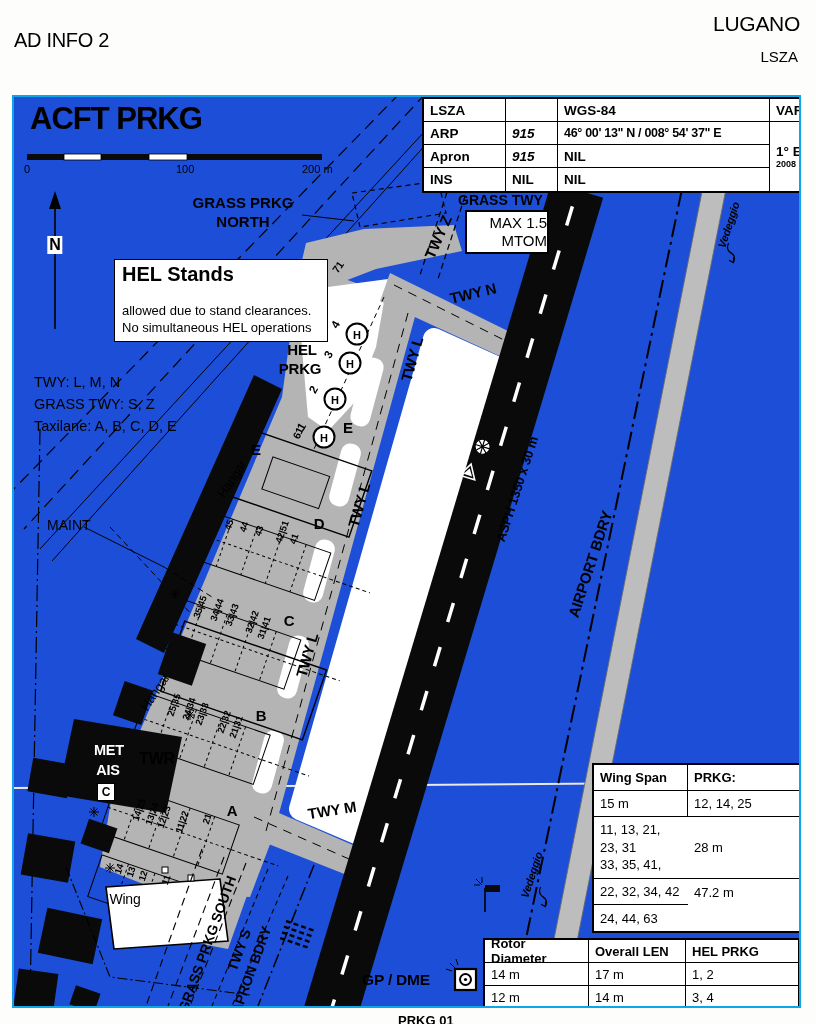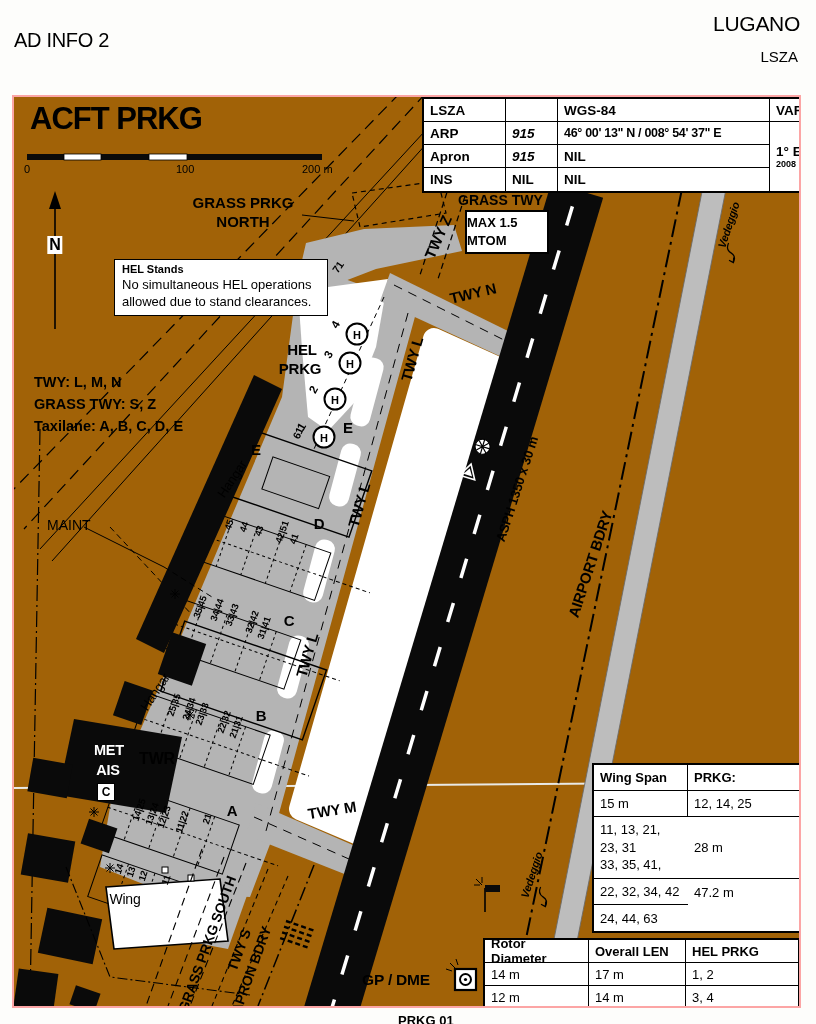--- a/index.html
+++ b/index.html
@@ -1,22 +1,22 @@
 <!DOCTYPE html>
 <html><head>
 <meta charset="utf-8">
 <style>
   html,body{margin:0;padding:0}
   body{width:816px;height:1024px;overflow:hidden;position:relative;background:#fdfdfb;
        font-family:"Liberation Sans",sans-serif;color:#000;-webkit-font-smoothing:antialiased}
   .abs{position:absolute}
   .lbl{position:absolute;font-weight:bold;white-space:nowrap;letter-spacing:-0.2px;
        transform:translate(-50%,-50%);line-height:1}
-  .frame{position:absolute;left:12px;top:95px;width:785px;height:909px;border:2px solid #fca5a5;
-         background:#a16207;overflow:hidden}
+  .frame{position:absolute;left:12px;top:95px;width:785px;height:909px;border:2px solid #0ea5e9;
+         background:#1d4ed8;overflow:hidden}
   .frame svg{position:absolute;left:0;top:0}
   .pad{position:absolute;width:19px;height:19px;border:2px solid #000;border-radius:50%;background:#fff;
        display:flex;align-items:center;justify-content:center;font-size:11px;font-weight:bold;
        transform:translate(-50%,-50%)}
   .tbl{position:absolute;display:grid;background:#fff;border:2px solid #000;font-size:13px;z-index:5}
   .tbl>div{border-right:1px solid #000;border-bottom:1px solid #000;padding:2px 6px;
            display:flex;align-items:center;overflow:hidden}
   .tbl>div.noR{border-right:none}
   .tbl>div.noB{border-bottom:none}
   .hd{font-weight:bold}
@@ -225,35 +225,35 @@
 <div class="abs" style="left:288px;top:66px;font-size:11px">200 m</div>
 
 <div class="lbl" style="left:41px;top:148px;font-size:16px;background:#fff;padding:1px 2px">N</div>
 
 <div class="abs" style="left:168px;top:96px;width:122px;text-align:center;font-weight:bold;font-size:15px;line-height:19px">
   <div>GRASS PRKG</div>
   <div>NORTH</div>
 </div>
 
 <div class="box" style="left:100px;top:162px;width:198px;padding:3px 7px 5px;border-width:1.5px">
-  <div class="hd" style="font-size:11px;margin-bottom:1px">HEL Stands</div>
+  <div class="hd" style="font-size:20px;margin-bottom:16px">HEL Stands</div>
+  <div style="font-size:13px;line-height:17px">allowed due to stand clearances.</div>
   <div style="font-size:13px;line-height:17px">No simultaneous HEL operations</div>
-  <div style="font-size:13px;line-height:17px">allowed due to stand clearances.</div>
-</div>
-
-<div class="abs" style="left:20px;top:274px;font-size:14.5px;font-weight:bold;line-height:22px">
+</div>
+
+<div class="abs" style="left:20px;top:274px;font-size:14.5px;font-weight:normal;line-height:22px">
   <div>TWY: L, M, N</div>
   <div>GRASS TWY: S, Z</div>
   <div>Taxilane: A, B, C, D, E</div>
 </div>
 
 <div class="abs" style="left:33px;top:420px;font-size:14px">MAINT</div>
 
 <div class="abs" style="left:444px;top:95px;font-size:14px;font-weight:bold">GRASS TWY</div>
-<div class="box" style="left:451px;top:113px;width:80px;text-align:left;padding:2px 0;font-size:13px;font-weight:bold;line-height:18px">
+<div class="box" style="left:451px;top:113px;width:80px;text-align:right;padding:2px 0;font-size:15px;font-weight:normal;line-height:18px">
   <div>MAX 1.5</div>
   <div>MTOM</div>
 </div>
 
 <div class="lbl" style="left:424px;top:140px;font-size:15px;transform:translate(-50%,-50%) rotate(-66deg)">TWY Z</div>
 <div class="lbl" style="left:459px;top:196px;font-size:15px;transform:translate(-50%,-50%) rotate(-13deg)">TWY N</div>
 <div class="lbl" style="left:398px;top:262px;font-size:15px;transform:translate(-50%,-50%) rotate(-74deg)">TWY L</div>
 <div class="lbl" style="left:345px;top:408px;font-size:15px;transform:translate(-50%,-50%) rotate(-74deg)">TWY L</div>
 <div class="lbl" style="left:293px;top:558px;font-size:15px;transform:translate(-50%,-50%) rotate(-74deg)">TWY L</div>
 <div class="lbl" style="left:318px;top:713px;font-size:15px;transform:translate(-50%,-50%) rotate(-9deg)">TWY M</div>

